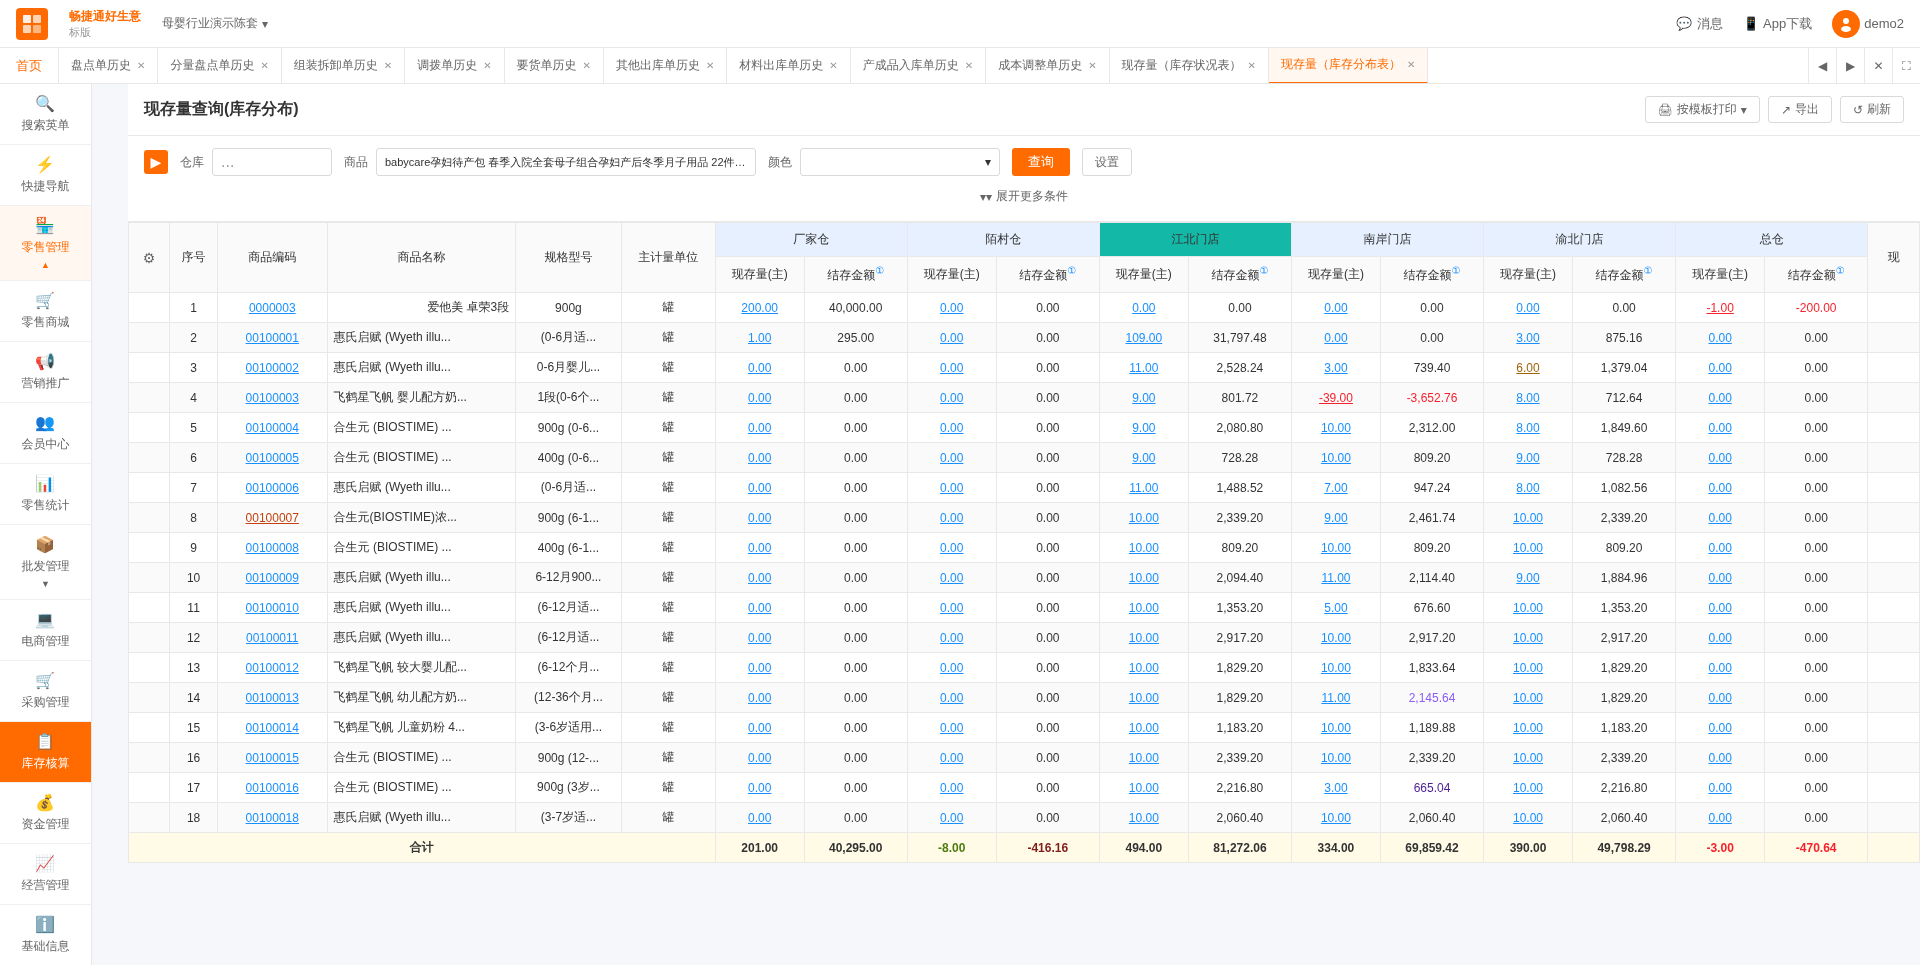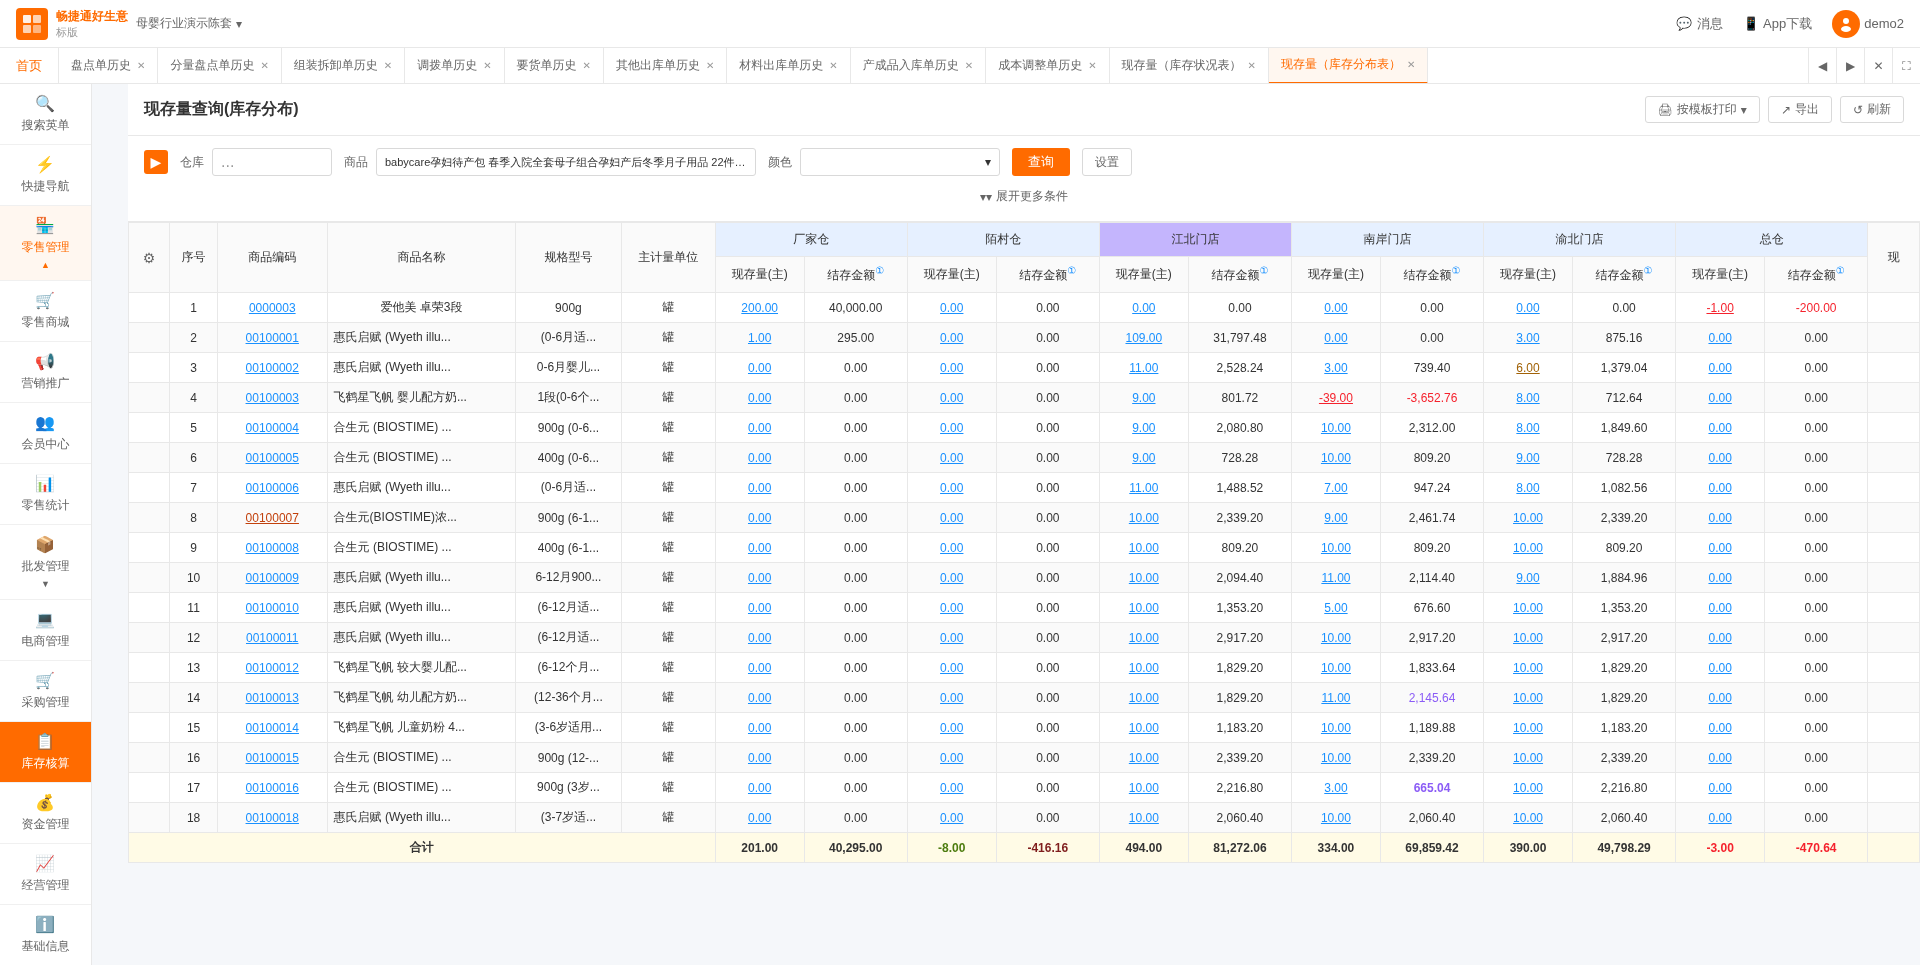--- a/index.html
+++ b/index.html
@@ -16,21 +16,21 @@
       border-bottom: 1px solid #e8e8e8;
       position: fixed;
       top: 0;
       left: 0;
       right: 0;
       z-index: 100;
     }
     .logo-area {
       display: flex;
       align-items: center;
-      gap: 8px;
+      gap: 21px;
     }
     .logo-icon {
       width: 32px;
       height: 32px;
       background: #ff6b00;
       border-radius: 4px;
       display: flex;
       align-items: center;
       justify-content: center;
       color: white;
@@ -578,21 +578,21 @@
             <th class="th-group" rowspan="2" style="width:32px;">
               <span class="settings-icon">⚙</span>
             </th>
             <th class="th-group" rowspan="2" style="width:32px;">序号</th>
             <th class="th-group" rowspan="2" style="width:85px;">商品编码</th>
             <th class="th-group" rowspan="2" style="width:130px;">商品名称</th>
             <th class="th-group" rowspan="2" style="width:80px;">规格型号</th>
             <th class="th-group" rowspan="2" style="width:60px;">主计量单位</th>
             <th class="th-group" colspan="2" style="background:#e6f0ff;">厂家仓</th>
             <th class="th-group" colspan="2" style="background:#e6f0ff;">陌村仓</th>
-            <th class="th-group" colspan="2" style="background:#c4b5fd;">江北门店</th>
+            <th class="th-group" colspan="2" style="background:#14b8a6;">江北门店</th>
             <th class="th-group" colspan="2" style="background:#e6f0ff;">南岸门店</th>
             <th class="th-group" colspan="2" style="background:#e6f0ff;">渝北门店</th>
             <th class="th-group" colspan="2" style="background:#e6f0ff;">总仓</th>
             <th class="th-group" rowspan="2" style="width:40px;">现</th>
           </tr>
           <tr>
             <th style="width:65px;">现存量(主)</th>
             <th style="width:80px;">结存金额<span class="info-icon">①</span></th>
             <th style="width:65px;">现存量(主)</th>
             <th style="width:80px;">结存金额<span class="info-icon">①</span></th>
@@ -604,21 +604,21 @@
             <th style="width:80px;">结存金额<span class="info-icon">①</span></th>
             <th style="width:65px;">现存量(主)</th>
             <th style="width:80px;">结存金额<span class="info-icon">①</span></th>
           </tr>
         </thead>
         <tbody id="table-body">
         <tr class="row-even">
     <td></td>
     <td>1</td>
     <td style="color:#1890ff;text-decoration:underline;cursor:pointer;">0000003</td>
-    <td style="text-align:center;">爱他美 卓荣3段</td>
+    <td style="text-align:right;">爱他美 卓荣3段</td>
     <td>900g</td>
     <td>罐</td>
     <td style="color:#1890ff;text-decoration:underline;cursor:pointer;">200.00</td>
     <td>40,000.00</td>
     <td style="color:#1890ff;text-decoration:underline;cursor:pointer;">0.00</td>
     <td>0.00</td>
     <td style="color:#1890ff;text-decoration:underline;cursor:pointer;">0.00</td>
     <td>0.00</td>
     <td style="color:#1890ff;text-decoration:underline;cursor:pointer;">0.00</td>
     <td style="color:#333;">0.00</td>
@@ -950,21 +950,21 @@
     <td style="text-align:left;">合生元 (BIOSTIME) ...</td>
     <td>900g (3岁...</td>
     <td>罐</td>
     <td style="color:#1890ff;text-decoration:underline;cursor:pointer;">0.00</td>
     <td>0.00</td>
     <td style="color:#1890ff;text-decoration:underline;cursor:pointer;">0.00</td>
     <td>0.00</td>
     <td style="color:#1890ff;text-decoration:underline;cursor:pointer;">10.00</td>
     <td>2,216.80</td>
     <td style="color:#1890ff;text-decoration:underline;cursor:pointer;">3.00</td>
-    <td style="color:#8b5cf6;font-weight:bold;">665.04</td>
+    <td style="color:#4c1d95;">665.04</td>
     <td style="color:#1890ff;text-decoration:underline;cursor:pointer;">10.00</td>
     <td>2,216.80</td>
     <td style="color:#1890ff;text-decoration:underline;cursor:pointer;">0.00</td>
     <td style="color:#333;">0.00</td>
     <td></td>
   </tr>
             <tr class="row-odd">
     <td></td>
     <td>18</td>
     <td style="color:#1890ff;text-decoration:underline;cursor:pointer;">00100018</td>

